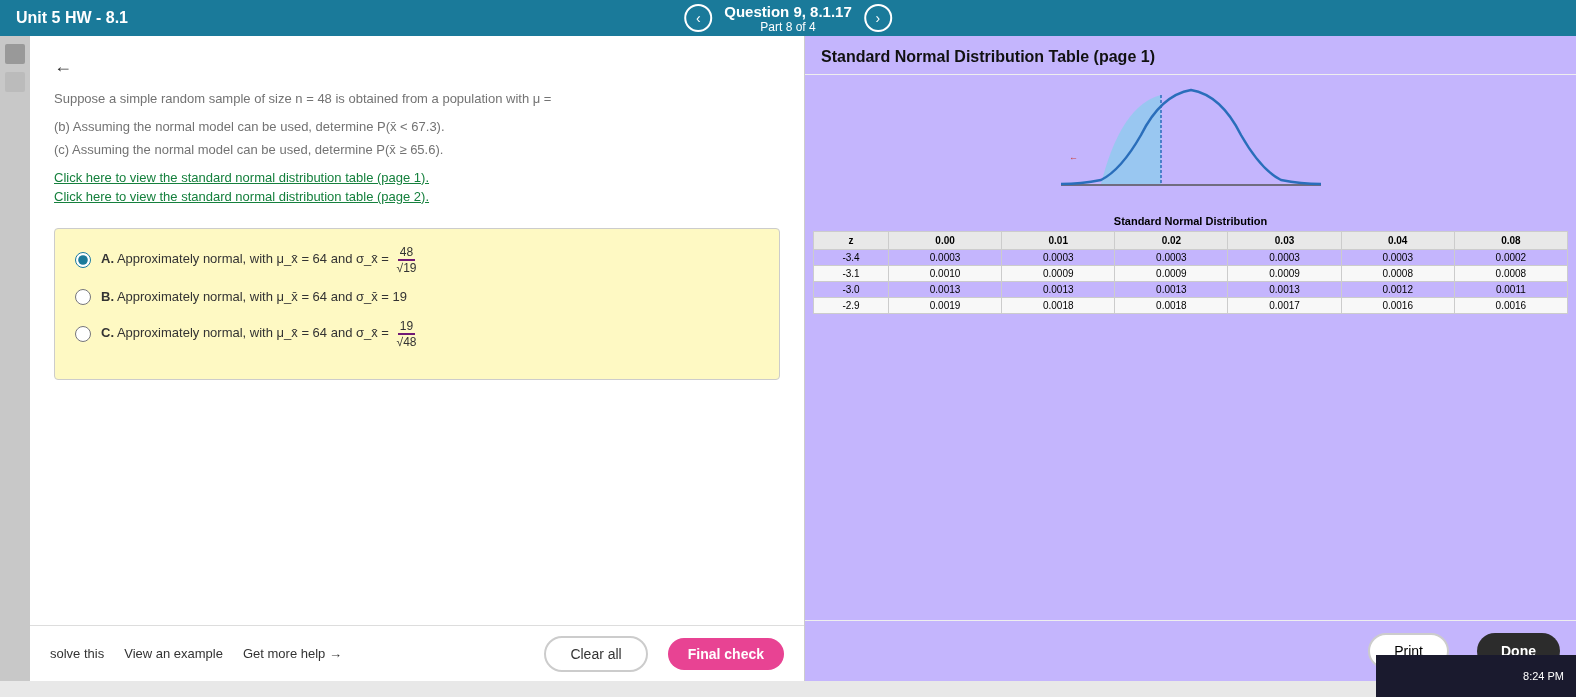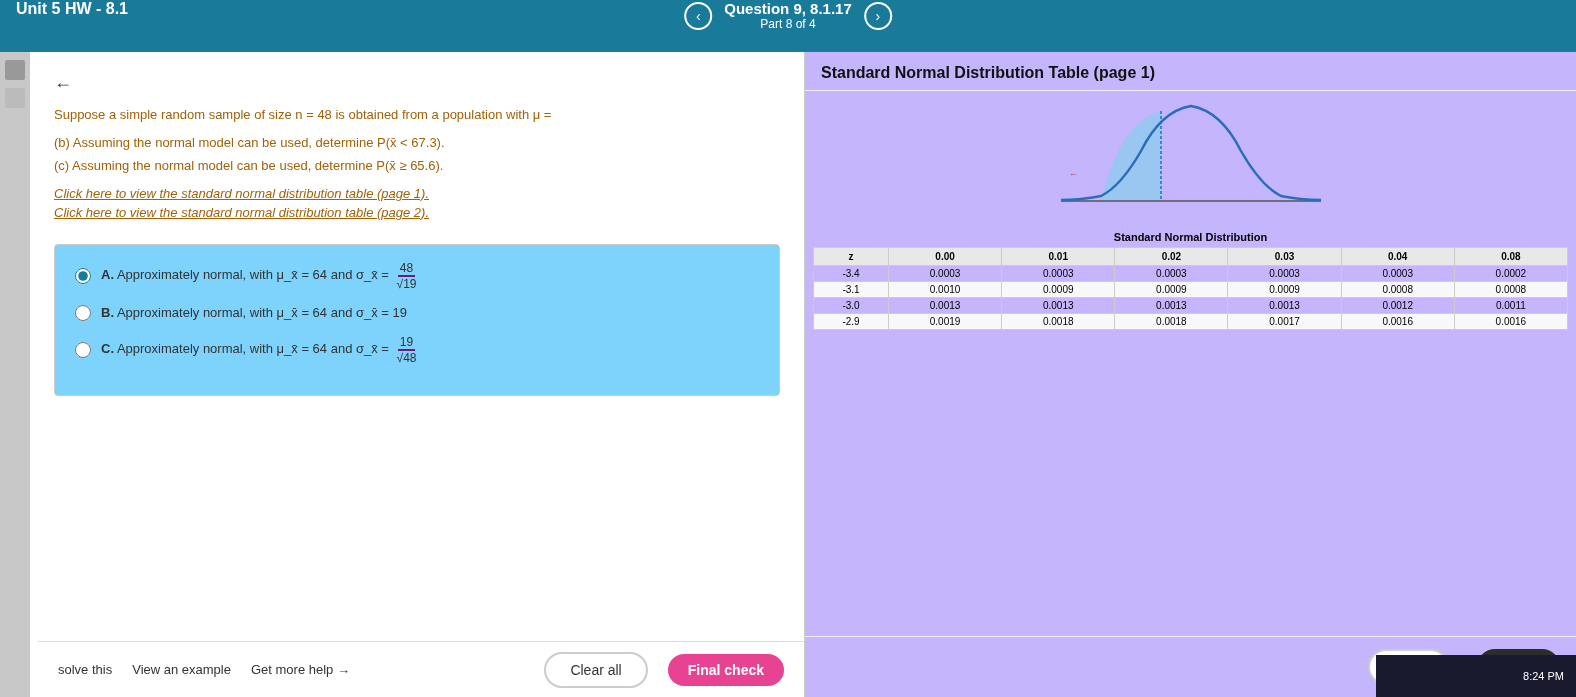--- a/index.html
+++ b/index.html
@@ -1,23 +1,23 @@
 <!DOCTYPE html>
 <html><head>
   <meta charset="utf-8">
   <style>
     * { margin: 0; padding: 0; box-sizing: border-box; }
     body { font-family: Arial, sans-serif; background: #e8e8e8; width: 1576px; height: 697px; overflow: hidden; position: relative; }
 
     
     .top-bar {
       display: flex;
-      align-items: flex-start;
+      align-items: center;
       background: #1a7a9a;
-      height: 52px;
+      height: 36px;
       padding: 0 16px;
       position: relative;
     }
     .top-bar-title {
       color: white;
       font-size: 16px;
       font-weight: bold;
     }
     .nav-center {
       position: absolute;
@@ -71,41 +71,40 @@
       display: inline-flex;
       align-items: center;
       margin-bottom: 12px;
       cursor: pointer;
       font-size: 18px;
       color: #333;
     }
 
     .question-text {
       font-size: 13px;
-      color: #a16207;
+      color: #737373;
       margin-bottom: 8px;
       line-height: 1.5;
     }
 
     .link-text {
-      color: #a16207;
+      color: #15803d;
       text-decoration: underline;
       font-size: 13px;
       cursor: pointer;
       display: block;
       margin-bottom: 4px;
-      font-style: italic;
     }
 
     .answer-section {
       margin-top: 24px;
       border: 1px solid #ccc;
       border-radius: 4px;
       padding: 16px 20px;
-      background: #7dd3fc;
+      background: #fef9c3;
     }
 
     .radio-option {
       display: flex;
       align-items: center;
       margin-bottom: 14px;
       font-size: 13px;
       gap: 10px;
     }
 
@@ -128,21 +127,21 @@
       vertical-align: middle;
       margin: 0 2px;
     }
     .fraction .numerator { border-bottom: 2px solid #701a75; padding: 0 2px; }
     .fraction .denominator { padding: 0 2px; }
 
     
     .bottom-bar {
       position: absolute;
       bottom: 0;
-      left: 8px;
+      left: 0;
       right: 0;
       height: 56px;
       background: white;
       border-top: 1px solid #ddd;
       display: flex;
       align-items: center;
       padding: 0 20px;
       gap: 20px;
     }
 

